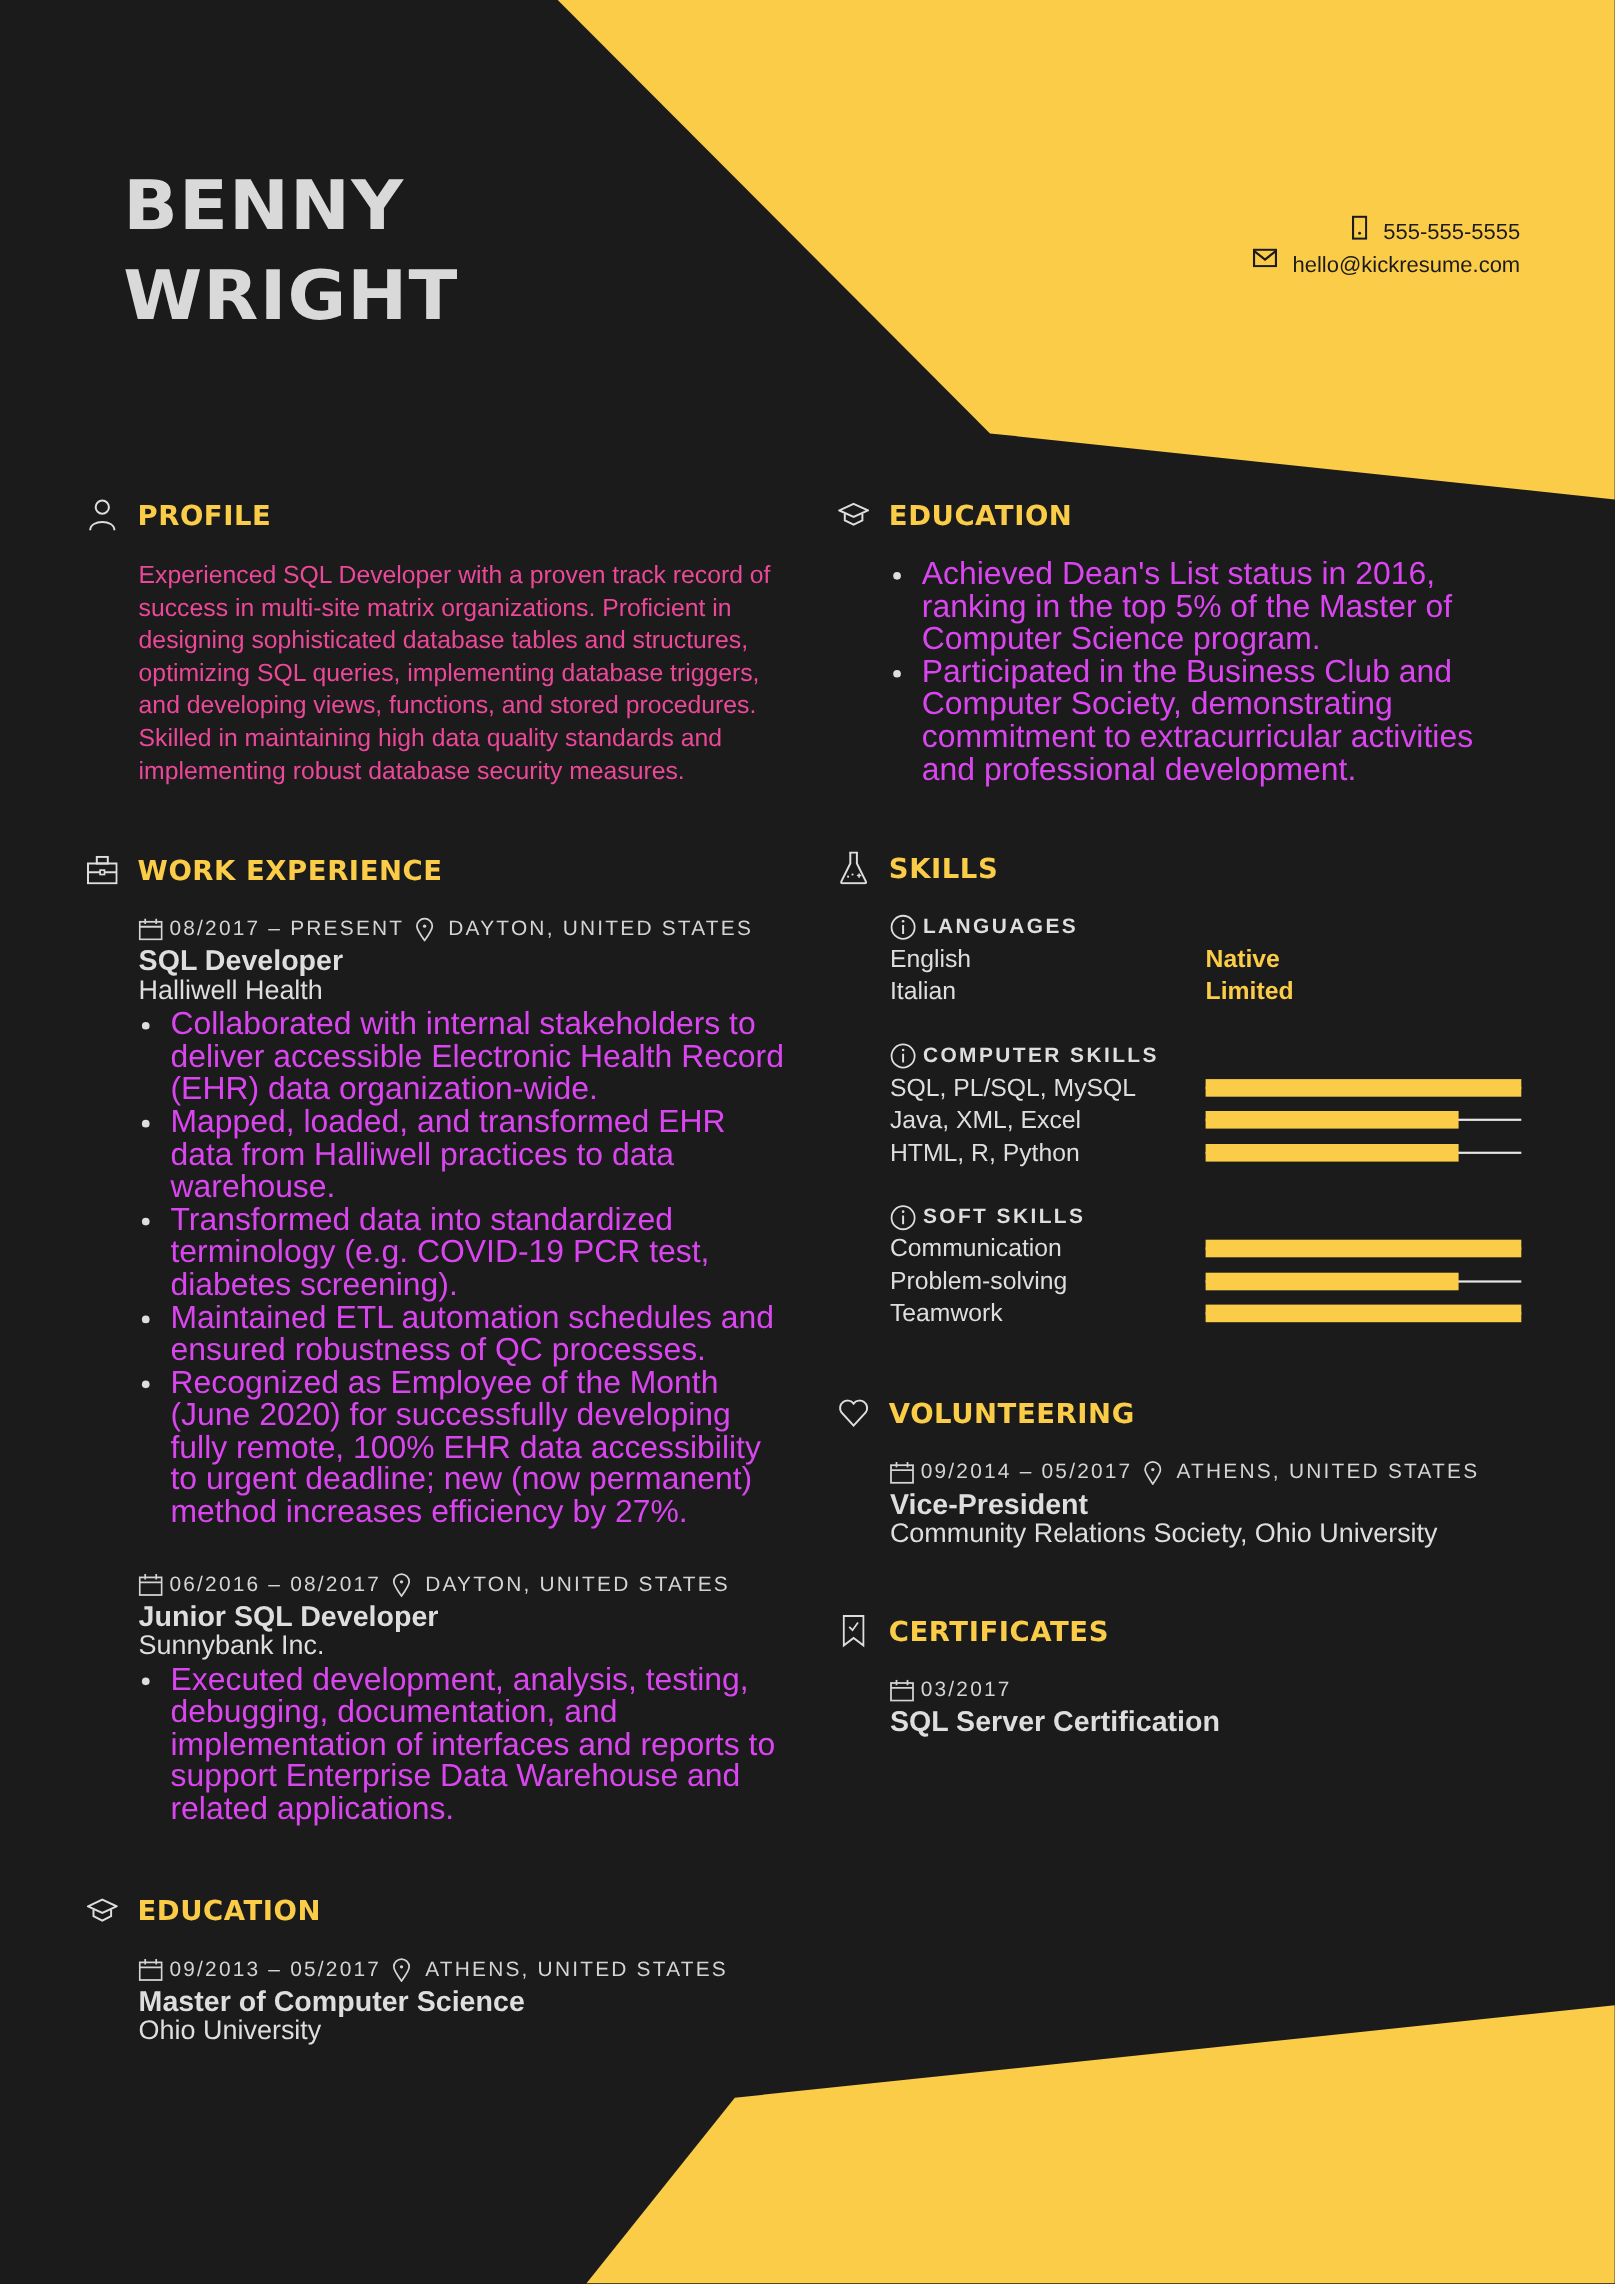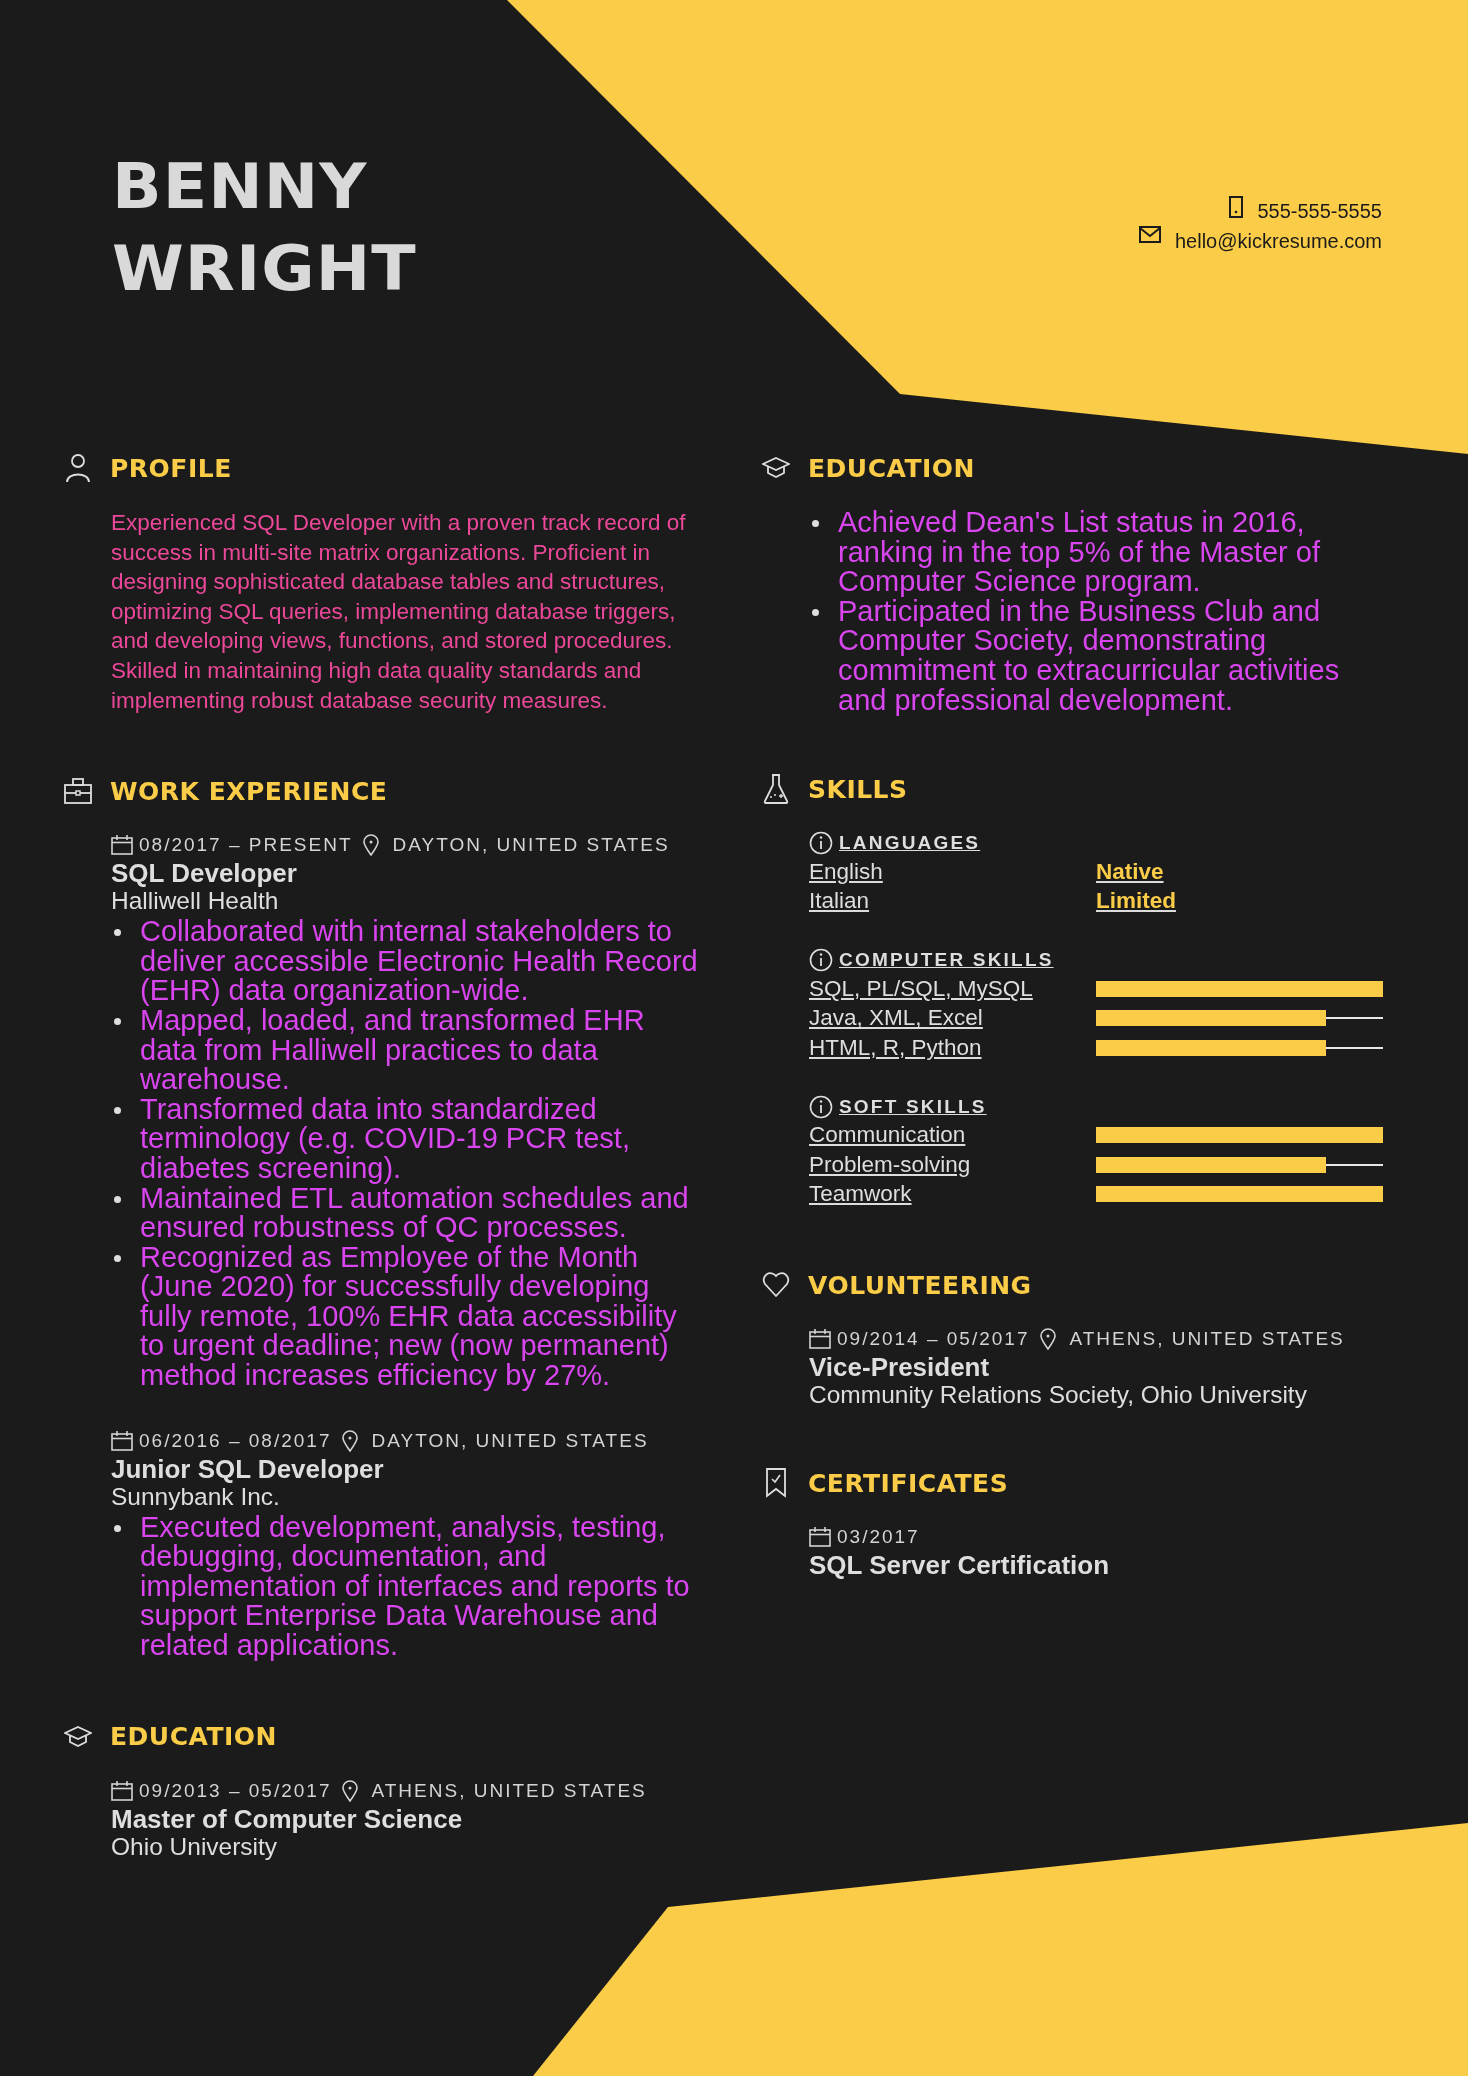--- a/index.html
+++ b/index.html
@@ -13,21 +13,21 @@
     font-family: "DejaVu Sans", sans-serif; font-weight: bold;
     font-size: 62px; line-height: 82px; letter-spacing: 1px;
     color: #d9d9d9; text-transform: uppercase; transform: scaleX(1.05); transform-origin: left;
   }
   .name div { display: block; }
 
   .contact { position: absolute; right: 86px; top: 196px; text-align: right; color: #1b1b1b; }
   .contact-row { display: flex; justify-content: flex-end; align-items: flex-start; font-size: 20px; line-height: 30px; }
   .contact-row svg { margin-right: 14px; }
 
-  .col-left { position: absolute; left: 62px; top: 450px; width: 640px; }
+  .col-left { position: absolute; left: 77px; top: 450px; width: 640px; }
   .col-right { position: absolute; left: 760px; top: 450px; width: 625px; }
 
   .section { margin-bottom: 48px; }
   .sec-head { display: flex; align-items: center; height: 36px; }
   .sec-icon { width: 32px; height: 32px; margin-right: 16px; display: flex; align-items: center; justify-content: center; }
   .sec-title {
     font-family: "DejaVu Sans", sans-serif; font-weight: bold; font-size: 25px;
     color: #fbcc47; text-transform: uppercase; letter-spacing: 0.5px;
   }
   .sec-body { padding-left: 49px; margin-top: 22px; }
@@ -41,21 +41,21 @@
   .job-org { font-weight: normal; font-size: 24.5px; line-height: 28px; color: #dedede; }
 
   ul.bullets { list-style: none; margin-top: 2px; }
   ul.bullets li { position: relative; padding-left: 29px; font-size: 29px; line-height: 29.6px; color: #d946ef; }
   ul.bullets li::before { content: ""; position: absolute; left: 3px; top: 12px; width: 7px; height: 7px; border-radius: 50%; background: #dedede; }
 
   .entry { margin-bottom: 34px; }
 
   .sub-head { display: flex; align-items: center; font-weight: bold; font-size: 19px; letter-spacing: 2.2px; text-transform: uppercase; color: #dedede; height: 28px; }
   .sub-head svg { margin-right: 6px; }
-  .skill-group { margin-bottom: 30px; text-decoration: underline; }
+  .skill-group { margin-bottom: 30px; }
   .skill-row { display: flex; align-items: center; height: 29.5px; }
   .skill-name { width: 287px; font-size: 22.5px; color: #dedede; }
   .skill-level { font-weight: bold; font-size: 22.5px; color: #fbcc47; }
   .bar { position: relative; width: 287px; height: 16px; }
   .bar .track { position: absolute; left: 0; right: 0; top: 7px; height: 2px; background: #e6e6e6; }
   .bar .fill { position: absolute; left: 0; top: 0; height: 16px; background: #fbcc47; }
 </style>
 </head>
 <body>
 

